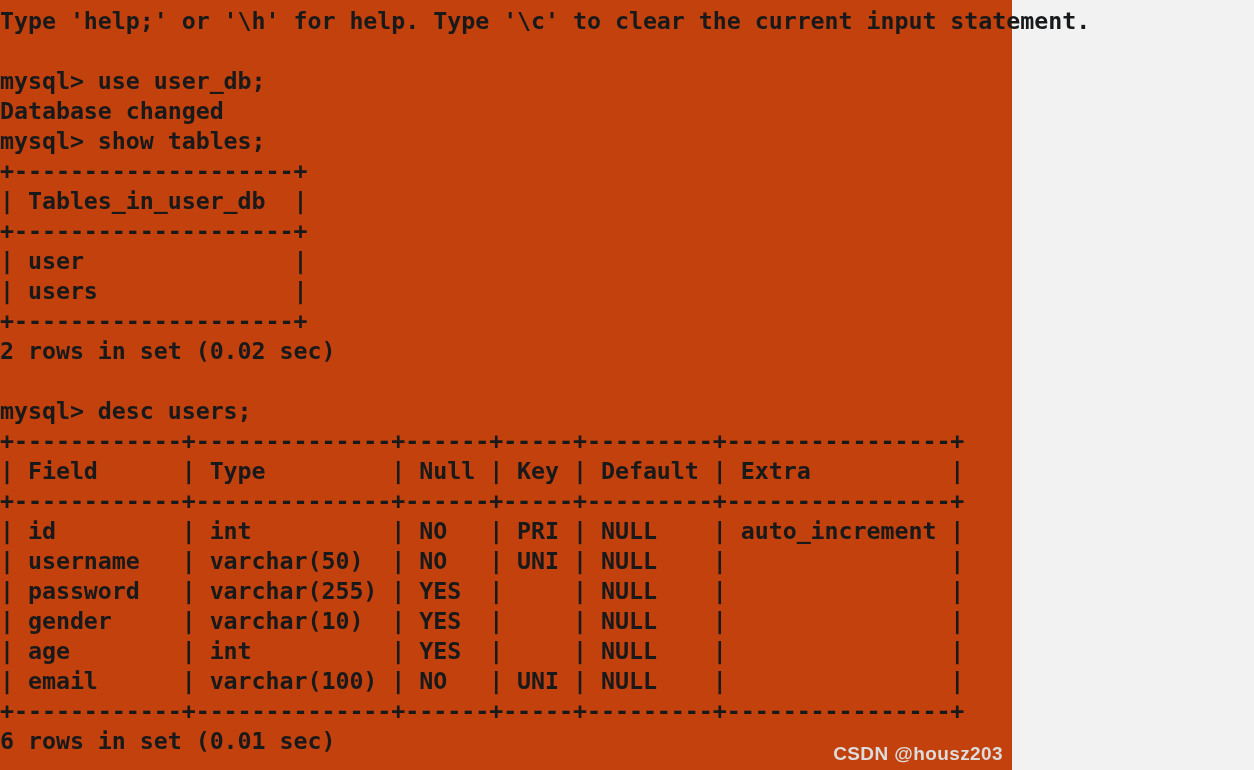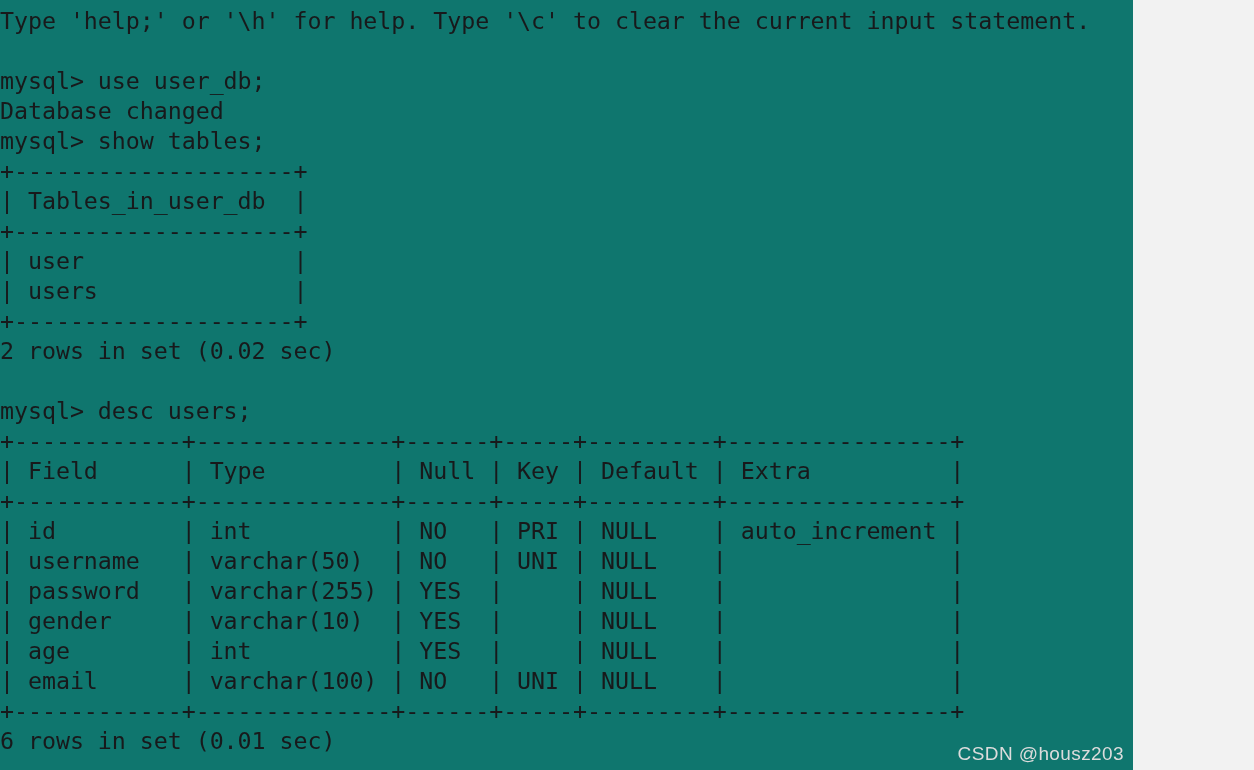--- a/index.html
+++ b/index.html
@@ -12,25 +12,26 @@
     width: 1254px;
     height: 770px;
     overflow: hidden;
     position: relative;
     font-family: "DejaVu Serif", "Liberation Serif", serif;
   }
   #terminal {
     position: absolute;
     left: 0;
     top: 0;
-    width: 1133px;
+    width: 1012px;
     height: 770px;
-    background: #0f766e;
+    background: #c2410c;
     box-sizing: border-box;
     padding: 0;
+    font-weight: bold;
   }
   .console-text {
     font-family: "DejaVu Sans Mono", "Liberation Mono", monospace;
     font-size: 23.3px;
     line-height: 30px;
     letter-spacing: -0.05px;
     color: #18191b;
     white-space: pre;
     margin: 0;
     padding: 0;

